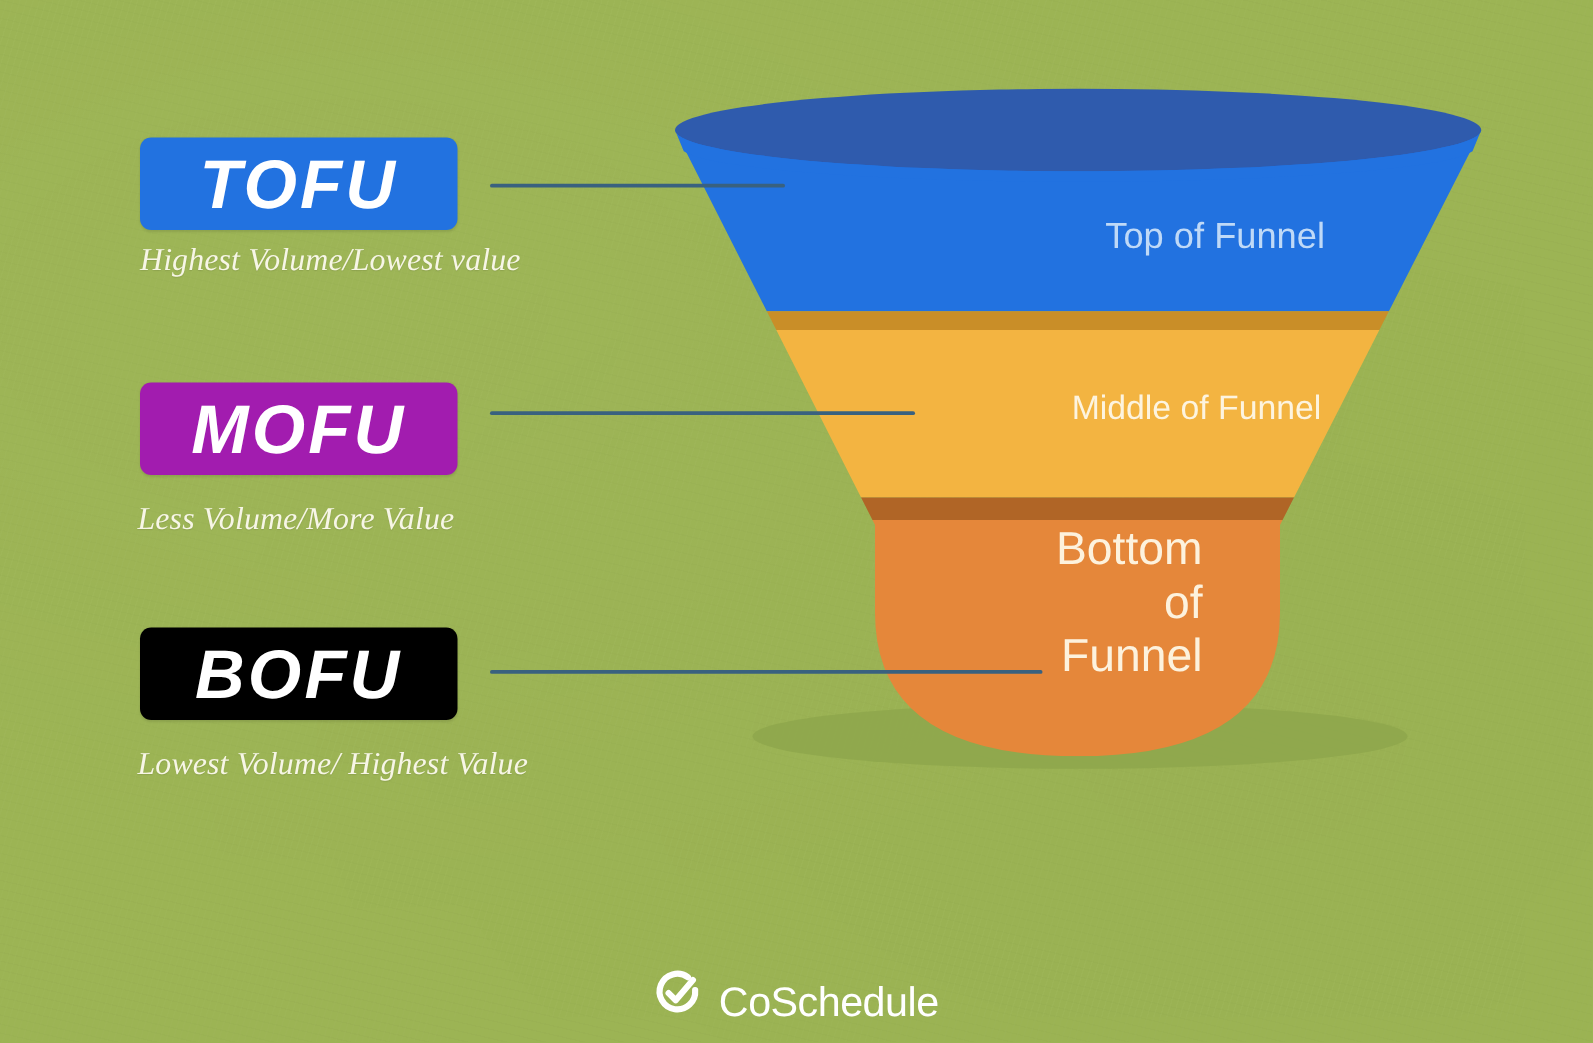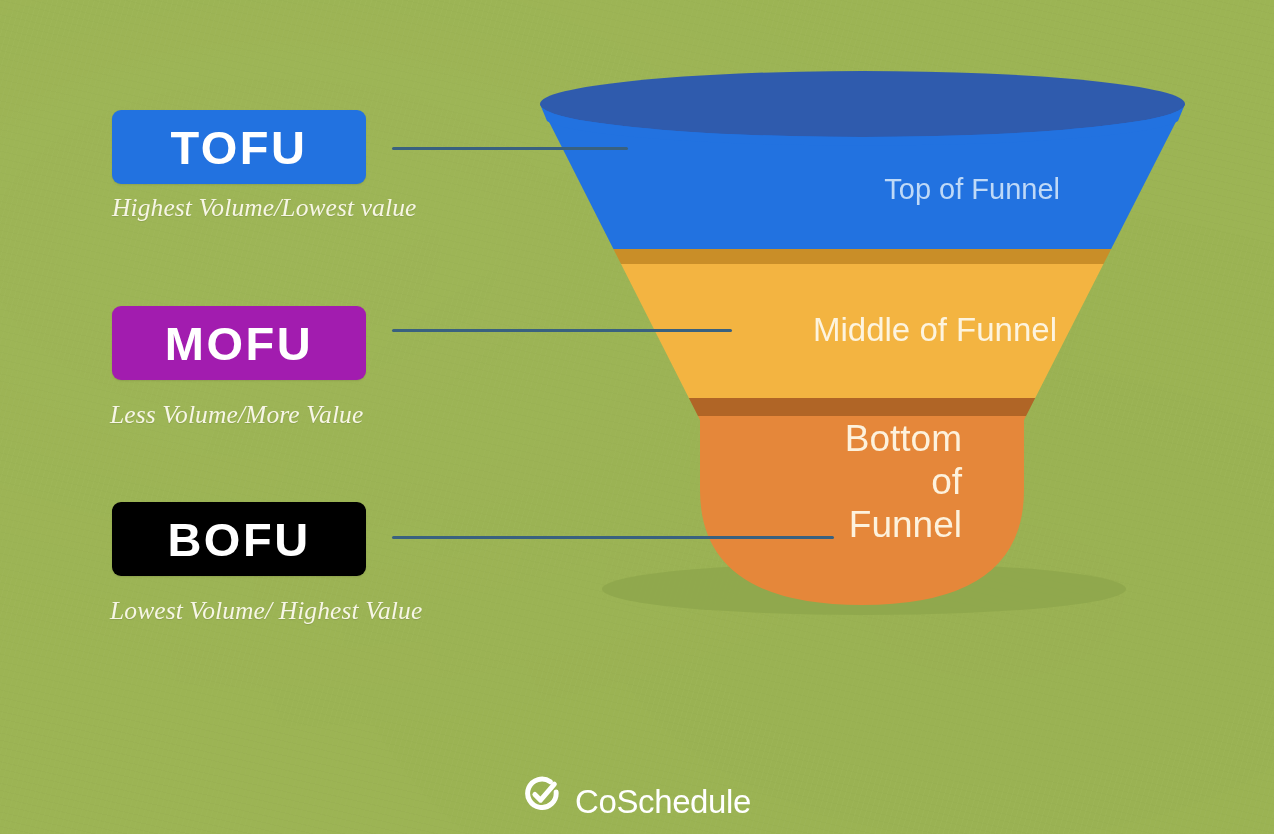--- a/index.html
+++ b/index.html
@@ -45,26 +45,27 @@
     justify-content: center;
     width: 254px;
     height: 74px;
     border-radius: 9px;
     box-sizing: border-box;
     box-shadow: 0 1px 2px rgba(0,0,0,0.10);
   }
   .badge-label {
     color: #ffffff;
     font-family: "Liberation Sans", sans-serif;
-    font-size: 47px;
+    font-size: 55px;
     font-weight: 700;
     letter-spacing: 2.5px;
     line-height: 1;
     text-align: center;
     white-space: nowrap;
+    font-style: italic;
   }
   .sub-label {
     margin-top: 9px;
     color: #f7f6e6;
     font-family: "Liberation Serif", serif;
     font-style: italic;
     font-size: 25.5px;
     font-weight: 400;
     letter-spacing: 0.1px;
     white-space: nowrap;
@@ -105,21 +106,21 @@
     font-weight: 400;
     white-space: nowrap;
     line-height: 1.16;
   }
   #txt-top {
     left: 660px; top: 173px; width: 400px;
     font-size: 29px; color: #bfd9f7;
   }
   #txt-middle {
     left: 657px; top: 311px; width: 400px;
-    font-size: 33px; color: #fdf4df;
+    font-size: 27px; color: #fdf4df;
   }
   #txt-bottom {
     left: 762px; top: 418px; width: 200px;
     font-size: 37px; color: #fdf2dd;
     white-space: normal;
   }
   #txt-bottom span { display: block; }
 
   
   #footer-logo {

